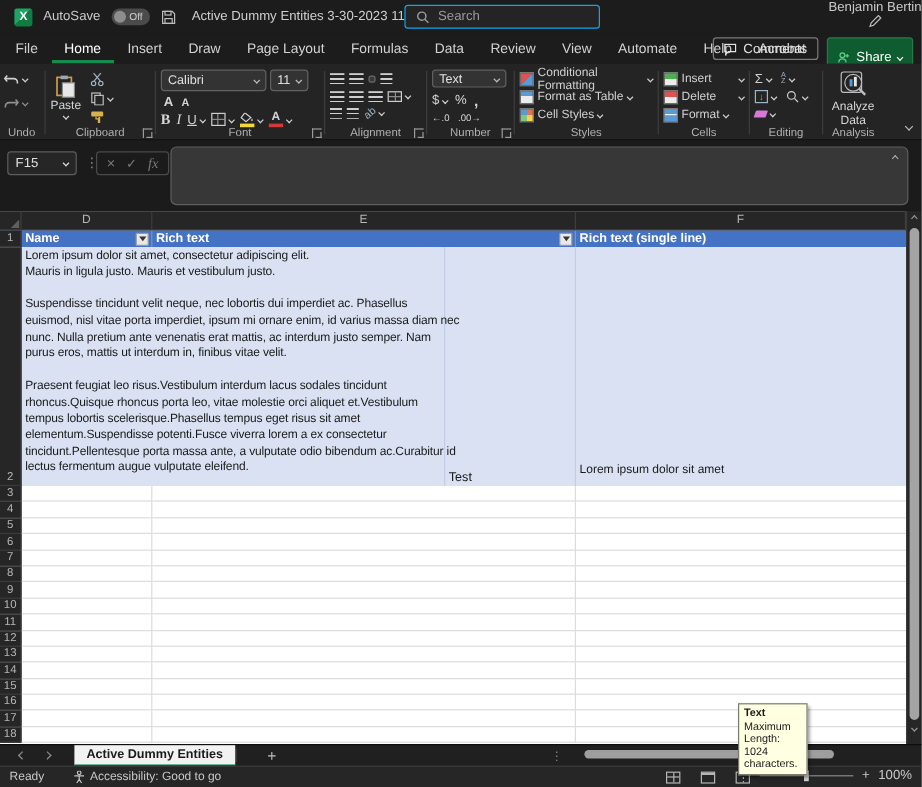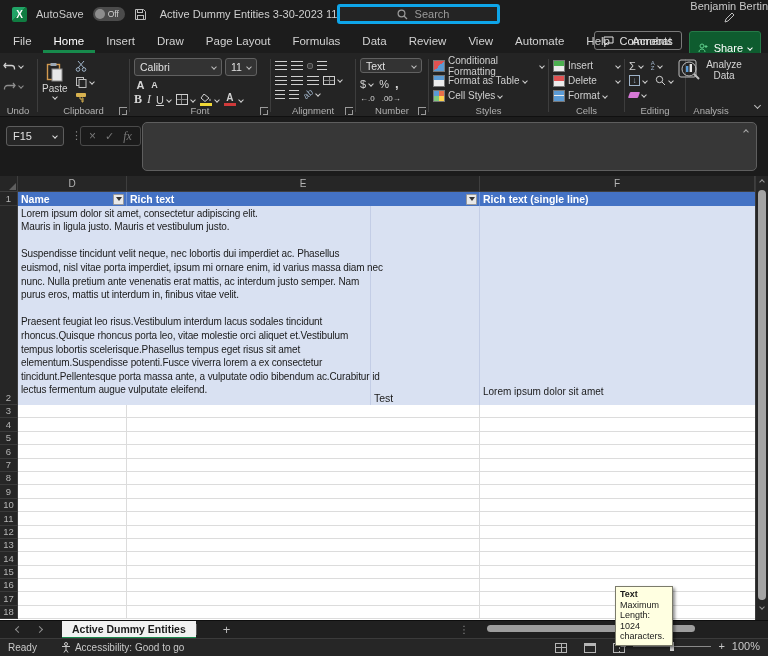--- a/index.html
+++ b/index.html
@@ -14,21 +14,21 @@
   .chev.sm { width:4px; height:4px; }
 
   
   #titlebar { top:0; left:0; width:768px; height:28px; background:#1c1c1c; display:flex; align-items:center; gap:9px; padding-left:12px; color:#c9c9c9; }
   .xl-logo { width:15px; height:15px; border-radius:2px; background:linear-gradient(135deg,#21a366 0 45%,#107c41 45%); color:#fff; font-weight:bold; font-size:10px; display:flex; align-items:center; justify-content:center; }
   .toggle { width:32px; height:14px; border-radius:7px; background:#4b4b4b; position:relative; display:flex; align-items:center; }
   .knob { width:10px; height:10px; border-radius:50%; background:#8e8e8e; margin-left:2px; }
   .toggle-state { font-size:8.5px; color:#cfcfcf; margin-left:3px; }
   .icon-btn { color:#bdbdbd; display:flex; align-items:center; justify-content:center; }
   #doc-title { color:#cfcfcf; display:flex; align-items:center; gap:7px; margin-left:4px; }
-  #search-box { position:absolute; left:337px; top:4px; width:163px; height:20px; border:3px solid #0ea5e9; border-radius:3px; background:#242424; display:flex; align-items:center; gap:7px; padding-left:9px; color:#9b9b9b;justify-content:center; }
+  #search-box { position:absolute; left:337px; top:4px; width:163px; height:20px; border:1px solid #0ea5e9; border-radius:3px; background:#242424; display:flex; align-items:center; gap:7px; padding-left:9px; color:#9b9b9b; }
   #title-right { position:absolute; right:0; top:0; height:28px; display:flex; align-items:center;flex-direction:column; }
   .avatar { width:18px; height:18px; border-radius:2px; background:linear-gradient(160deg,#b59a7d 0 40%,#6e5b45 40% 70%,#2e2a25 70%); margin:0 8px 0 8px; }
   .winbtn { width:32px; height:28px; display:flex; align-items:center; justify-content:center; color:#c5c5c5; font-size:12px; }
   .maxbox { width:8px; height:8px; border:1px solid #c5c5c5; display:inline-block; }
 
   
   #tabsrow { top:28px; left:0; width:768px; height:25px; background:#1c1c1c; display:flex; align-items:stretch; padding-left:2px; }
   .rtab { display:flex; align-items:center; padding:0 11px; color:#d2d2d2; font-size:11.5px; }
   .rtab.active { color:#fff; box-shadow:inset 0 -3px 0 #178a4c; font-weight:normal; }
   #top-actions { position:absolute; right:7px; top:31px; display:flex; gap:7px; }
@@ -425,21 +425,21 @@
           <span class="eraser"></span>
           <span class="chev sm"></span>
         </span>
     </div>
     <div class="grp-label">Editing</div>
   </div>
 
   <div class="gsep"></div>
 
   <div class="grp" style="width:48px;align-items:center">
-    <div style="display:flex;flex-direction:row;align-items:center;gap:2px">
+    <div style="display:flex;flex-direction:column;align-items:center;gap:2px">
       <svg width="24" height="24" viewBox="0 0 24 24">
           <rect x="2" y="2" width="17" height="17" rx="2" fill="none" stroke="#bdbdbd"></rect>
           <circle cx="12" cy="11" r="7" fill="none" stroke="#bdbdbd"></circle>
           <rect x="9" y="8" width="2.4" height="6" fill="#5b9bd5"></rect>
           <rect x="12.6" y="6" width="2.4" height="8" fill="#e8e8e8"></rect>
           <line x1="17" y1="16" x2="22" y2="21" stroke="#bdbdbd" stroke-width="2"></line>
         </svg>
       <span style="font-size:10px;width:42px;text-align:center;line-height:11px">Analyze Data</span>
     </div>
     <div class="grp-label">Analysis</div>

